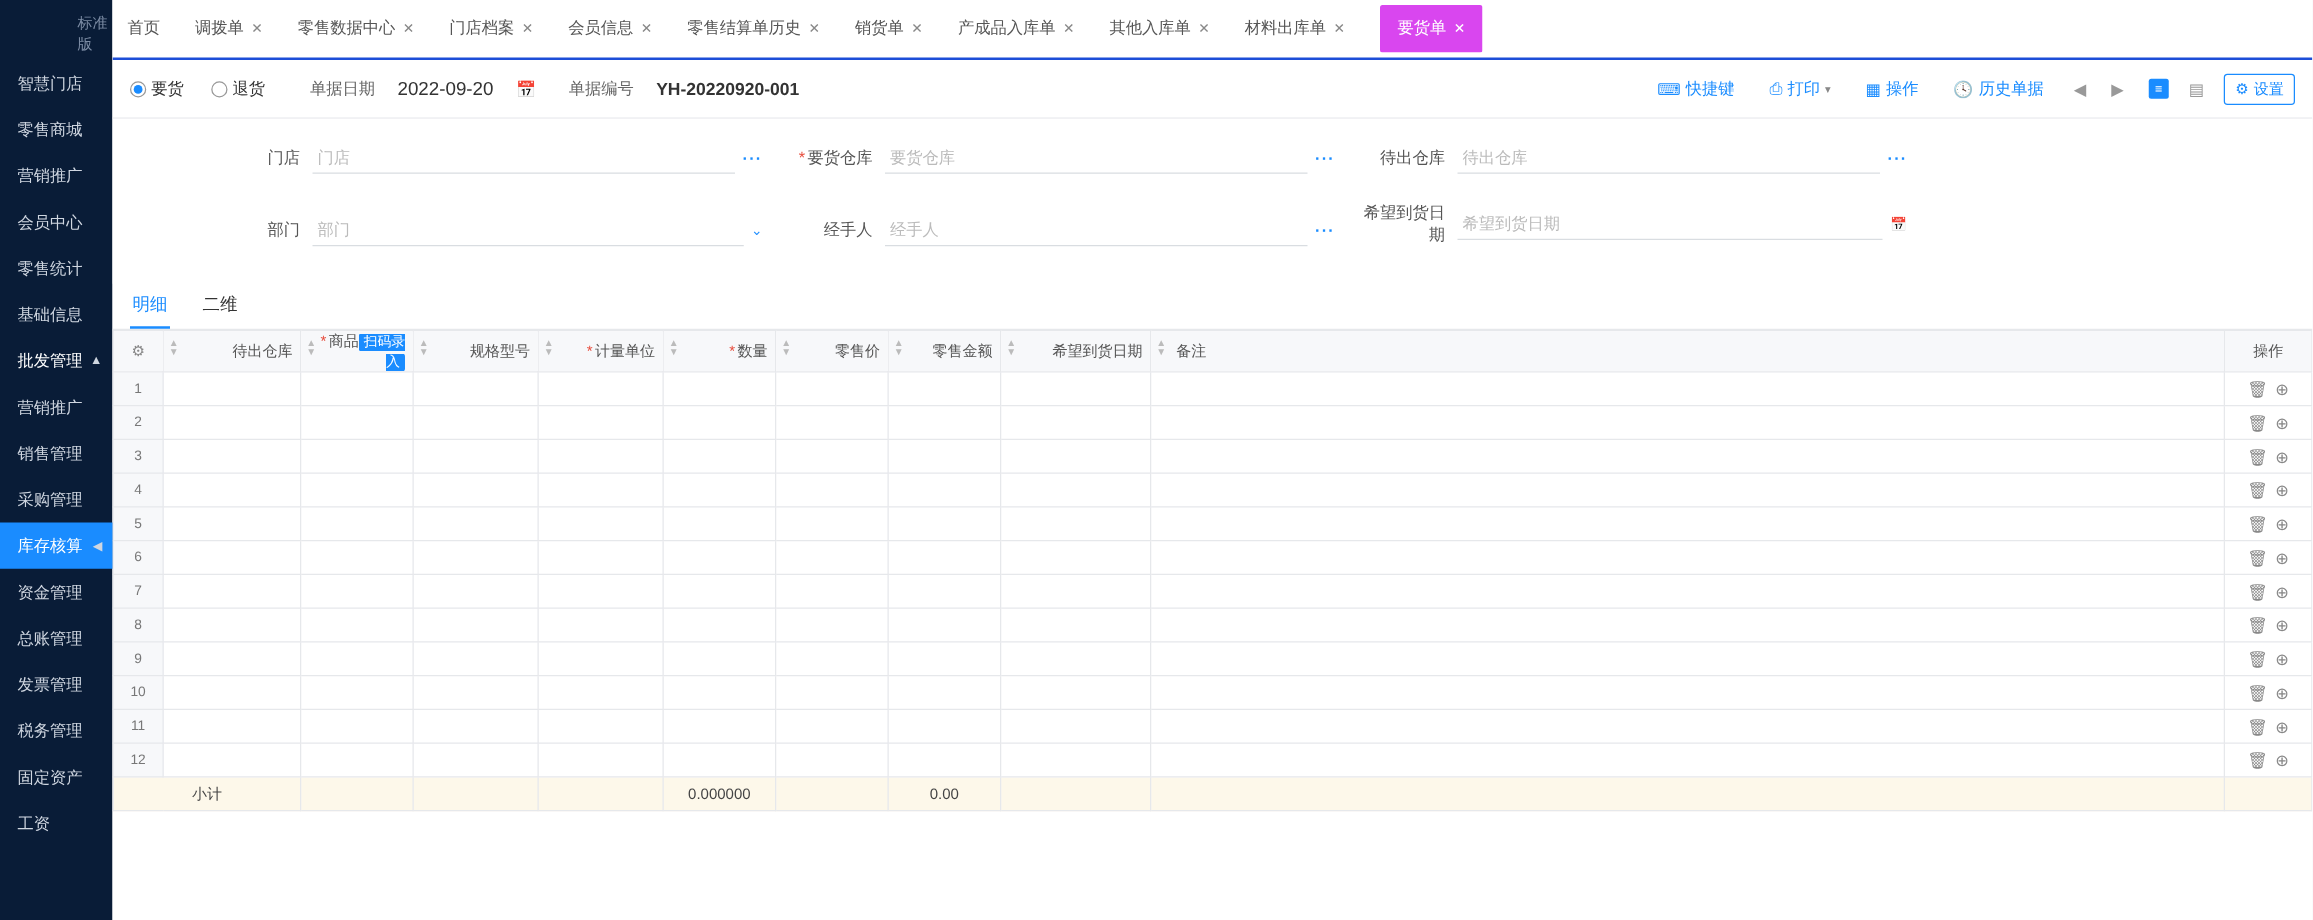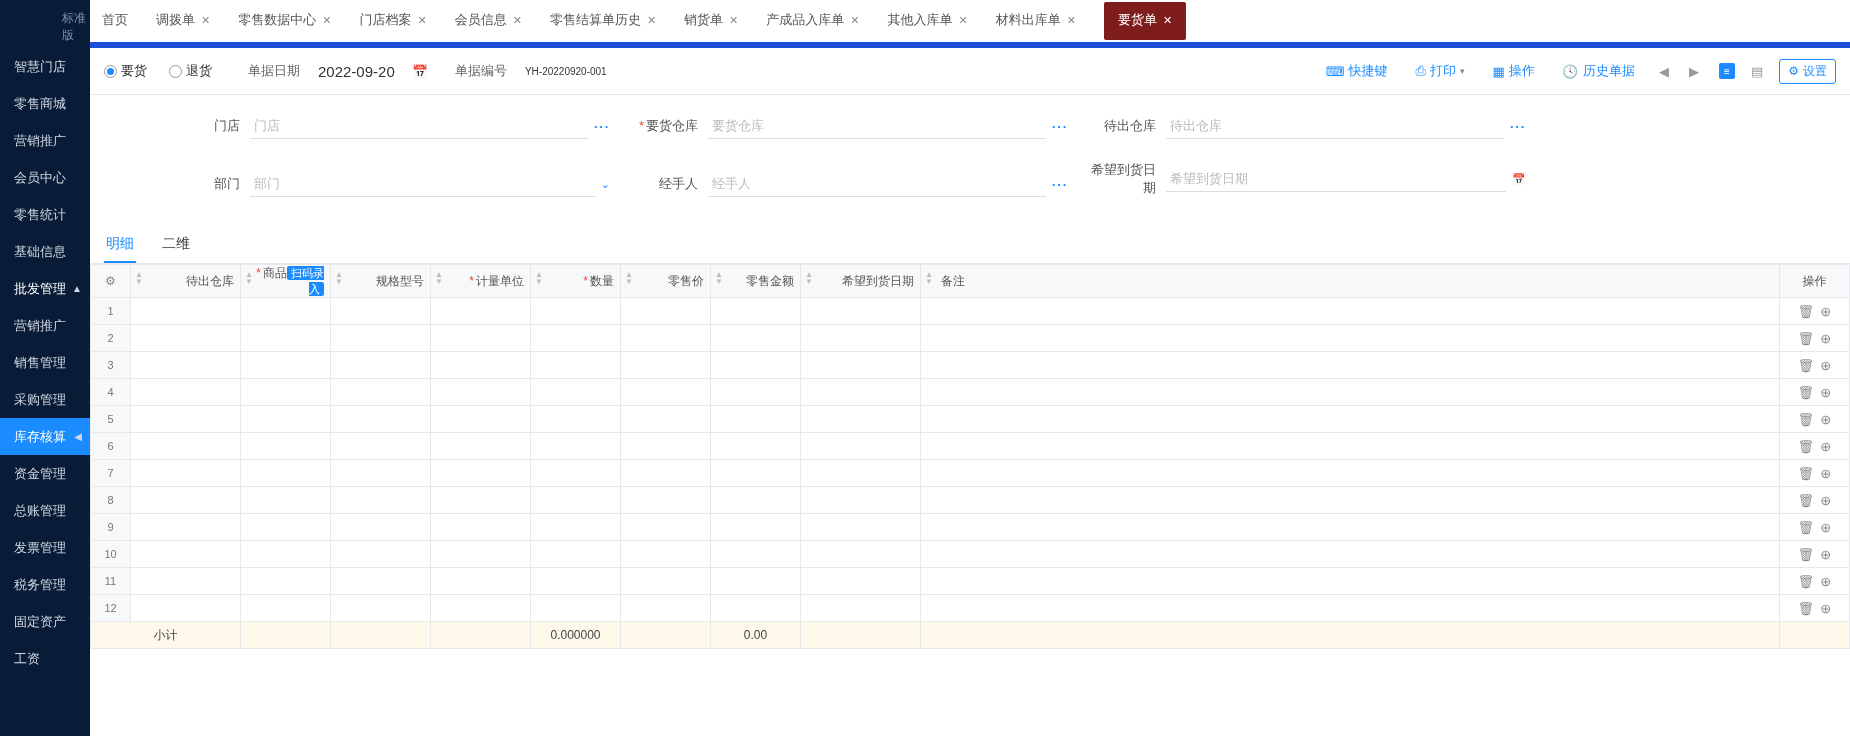--- a/index.html
+++ b/index.html
@@ -10,24 +10,24 @@
   .sidebar { width: 90px; background: #091c37; color: #cfd6e0; display: flex; flex-direction: column; padding-top: 0; font-size: 13px; }
   .side-section { padding: 10px 0 4px 14px; font-size: 12px; color: #7d8da5; margin-left: 48px; }
   .side-item { height: 37px; display:flex; align-items:center; padding-left: 14px; cursor: pointer; position: relative; }
   .side-item.active { background: #1a8cff; color: #fff; }
   .side-item .chev { position:absolute; right:8px; font-size:10px; color:#cfd6e0; }
 
   
   .main { flex:1; display:flex; flex-direction:column; background:#fff; overflow:hidden; }
 
   
-  .tabs { display:flex; align-items:center; border-bottom:6px solid #1d4ed8; padding: 0 12px; background:#fff; height:48px; gap: 28px; }
+  .tabs { display:flex; align-items:center; border-bottom:2px solid #1d4ed8; padding: 0 12px; background:#fff; height:48px; gap: 28px; }
   .tab { display:flex; align-items:center; height:48px; color:#555; cursor:pointer; font-size:13px; border-bottom:2px solid transparent; }
   .tab .close { margin-left:6px; font-size:11px; color:#888; }
-  .tab.active { background:#7f1d1d; color:#fff; padding:0 14px; height:38px; border-radius:2px; }
+  .tab.active { background:#d946ef; color:#fff; padding:0 14px; height:38px; border-radius:2px; }
   .tab.active .close { color:#fff; }
 
   
   .formhead { display:flex; align-items:center; border-bottom:1px solid #e6e8eb; padding: 10px 14px; gap:12px; background:#fff; }
   .radio { width:13px; height:13px; border:1px solid #999; border-radius:50%; display:inline-flex; align-items:center; justify-content:center; margin-right:4px; }
   .radio.checked::after { content:''; width:7px; height:7px; border-radius:50%; background:#1a8cff; }
   .radio-lbl { display:flex; align-items:center; margin-right:10px; cursor:pointer; }
   .meta-lbl { color:#666; margin-left:14px; }
   .meta-val { color:#333; margin-left:6px; }
   .cal-icon { color:#1a8cff; margin-left:6px; }
@@ -191,21 +191,21 @@
           <span>要货</span>
         </label>
       <label class="radio-lbl">
           <span class="radio"></span>
           <span>退货</span>
         </label>
       <span class="meta-lbl">单据日期</span>
       <span class="meta-val" style="font-size:15px;">2022-09-20</span>
       <span class="cal-icon">📅</span>
       <span class="meta-lbl">单据编号</span>
-      <span class="meta-val" style="font-size:10px;">YH-20220920-001</span>
+      <span class="meta-val" style="font-size:14px;font-weight:bold;">YH-20220920-001</span>
       <div class="spacer"></div>
       <div class="toolbar-btn">
           <span>⌨</span>
           <span>快捷键</span>
         </div>
       <div class="toolbar-btn">
           <span>⎙</span>
           <span>打印</span>
           <span class="down">▾</span>
         </div>

